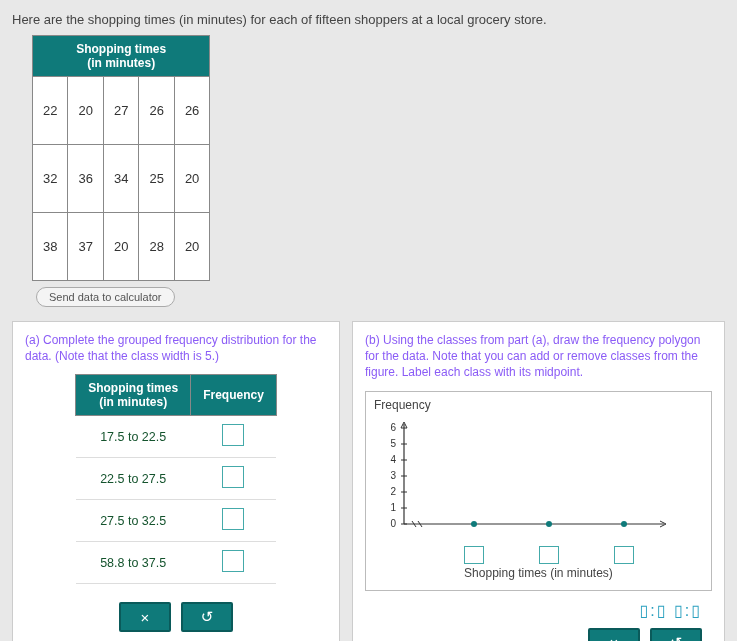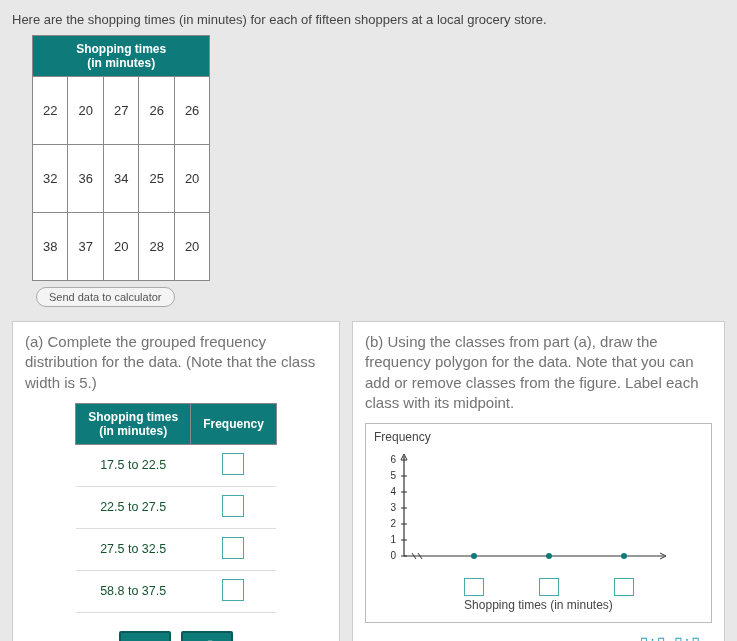--- a/index.html
+++ b/index.html
@@ -54,21 +54,21 @@
   }
   .panel {
     background: #fff;
     border: 1px solid #ccc;
     padding: 10px 12px 14px 12px;
     flex: 1;
     position: relative;
   }
   .panel-a { flex: 0 0 46%; }
   .panel-b { flex: 1; }
-  .prompt { font-size: 15px; color: #737373; margin-bottom: 10px; line-height: 1.35; }
+  .prompt { font-size: 12px; color: #8b5cf6; margin-bottom: 10px; line-height: 1.35; }
   .prompt .tag { display: inline; }
   .freq-table {
     border-collapse: collapse;
     margin: 6px auto 18px auto;
   }
   .freq-table th {
     background: #0f7a7a;
     color: #fff;
     padding: 6px 12px;
     font-size: 12px;

